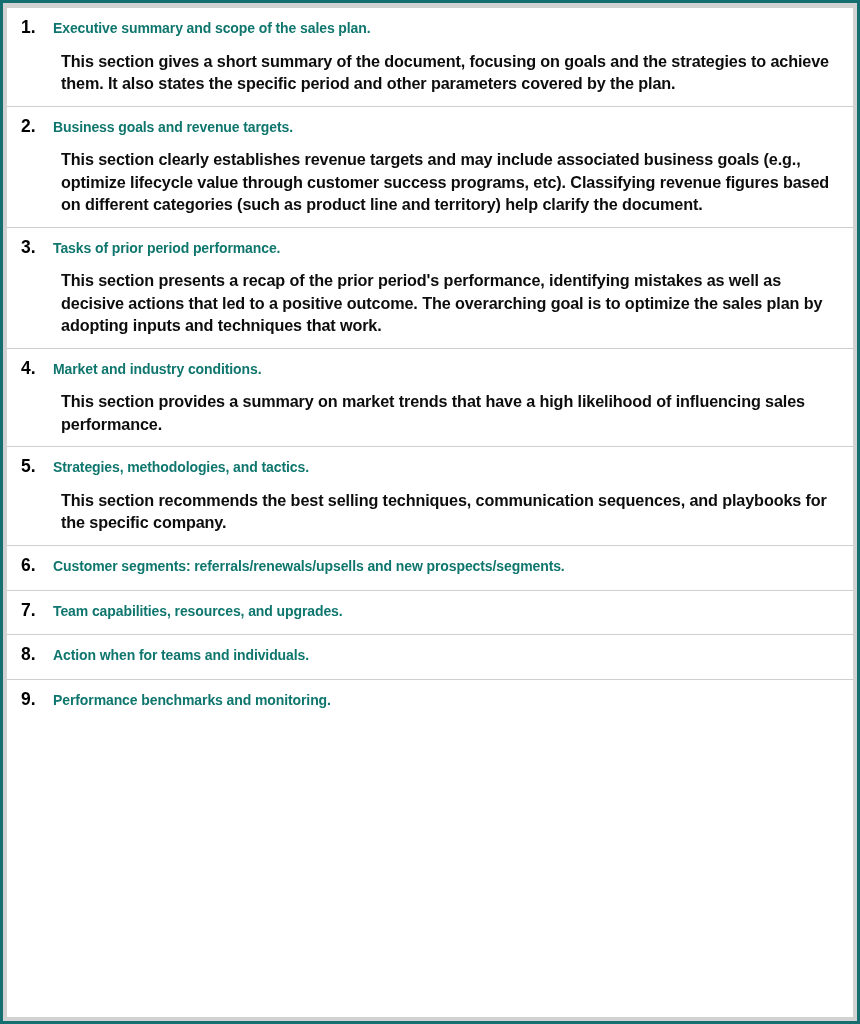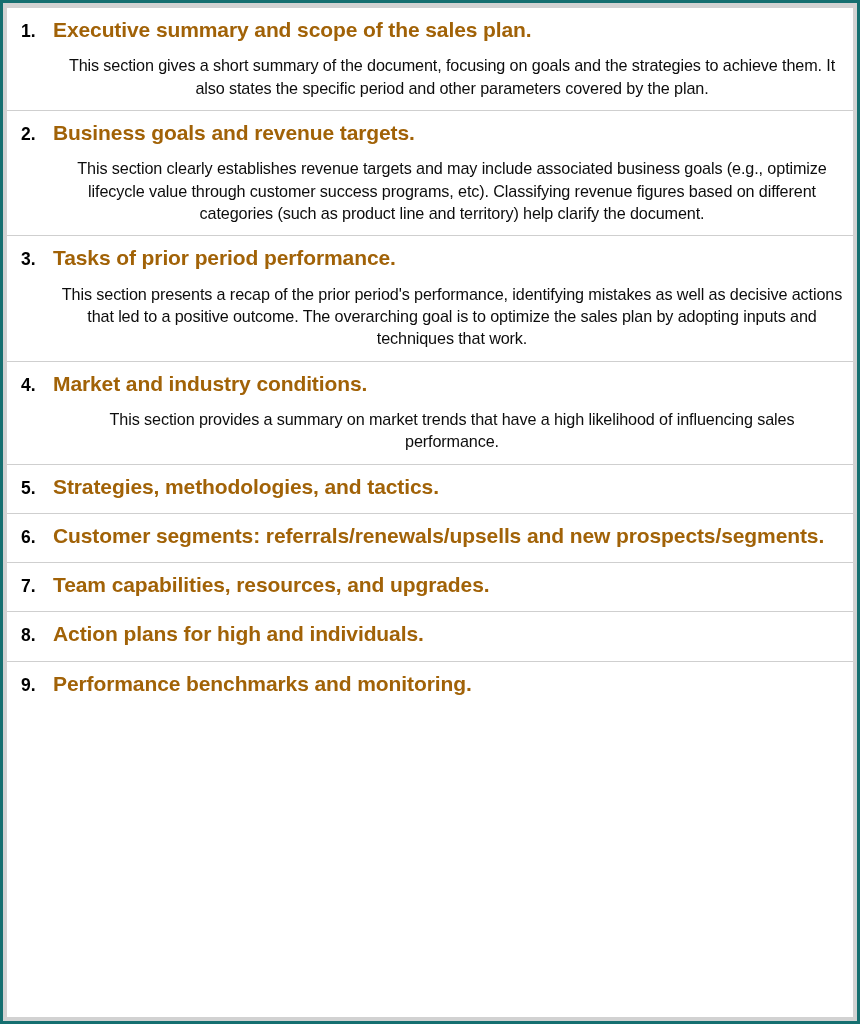--- a/index.html
+++ b/index.html
@@ -68,33 +68,33 @@
     width: 40px;
     padding-left: 8px;
     box-sizing: border-box;
     font-weight: bold;
     font-size: 17.5px;
     color: #000000;
   }
   .section-title {
     flex: 1 1 auto;
     font-weight: bold;
-    font-size: 21px;
-    color: #a16207;
+    font-size: 14px;
+    color: #0f766e;
   }
 
   .section-body {
     margin: 0;
     padding: 9px 4px 0 48px;
     font-size: 16.2px;
     line-height: 1.38;
     color: #0d0d0d;
-    font-weight: normal;
+    font-weight: bold;
     letter-spacing: -0.12px;
-    text-align: center;
+    text-align: left;
   }
 </style>
 </head>
 <body>
 
 <div id="doc-frame">
   <div id="doc-inner">
     <div id="section-list">
 
       <div class="section-row">
@@ -127,40 +127,41 @@
           <span class="section-title">Market and industry conditions.</span>
         </div>
         <p class="section-body">This section provides a summary on market trends that have a high likelihood of influencing sales performance.</p>
       </div>
 
       <div class="section-row">
         <div class="section-heading">
           <span class="section-number">5.</span>
           <span class="section-title">Strategies, methodologies, and tactics.</span>
         </div>
+        <p class="section-body">This section recommends the best selling techniques, communication sequences, and playbooks for the specific company.</p>
       </div>
 
       <div class="section-row">
         <div class="section-heading">
           <span class="section-number">6.</span>
           <span class="section-title">Customer segments: referrals/renewals/upsells and new prospects/segments.</span>
         </div>
       </div>
 
       <div class="section-row">
         <div class="section-heading">
           <span class="section-number">7.</span>
           <span class="section-title">Team capabilities, resources, and upgrades.</span>
         </div>
       </div>
 
       <div class="section-row">
         <div class="section-heading">
           <span class="section-number">8.</span>
-          <span class="section-title">Action plans for high and individuals.</span>
+          <span class="section-title">Action when for teams and individuals.</span>
         </div>
       </div>
 
       <div class="section-row">
         <div class="section-heading">
           <span class="section-number">9.</span>
           <span class="section-title">Performance benchmarks and monitoring.</span>
         </div>
       </div>
 

